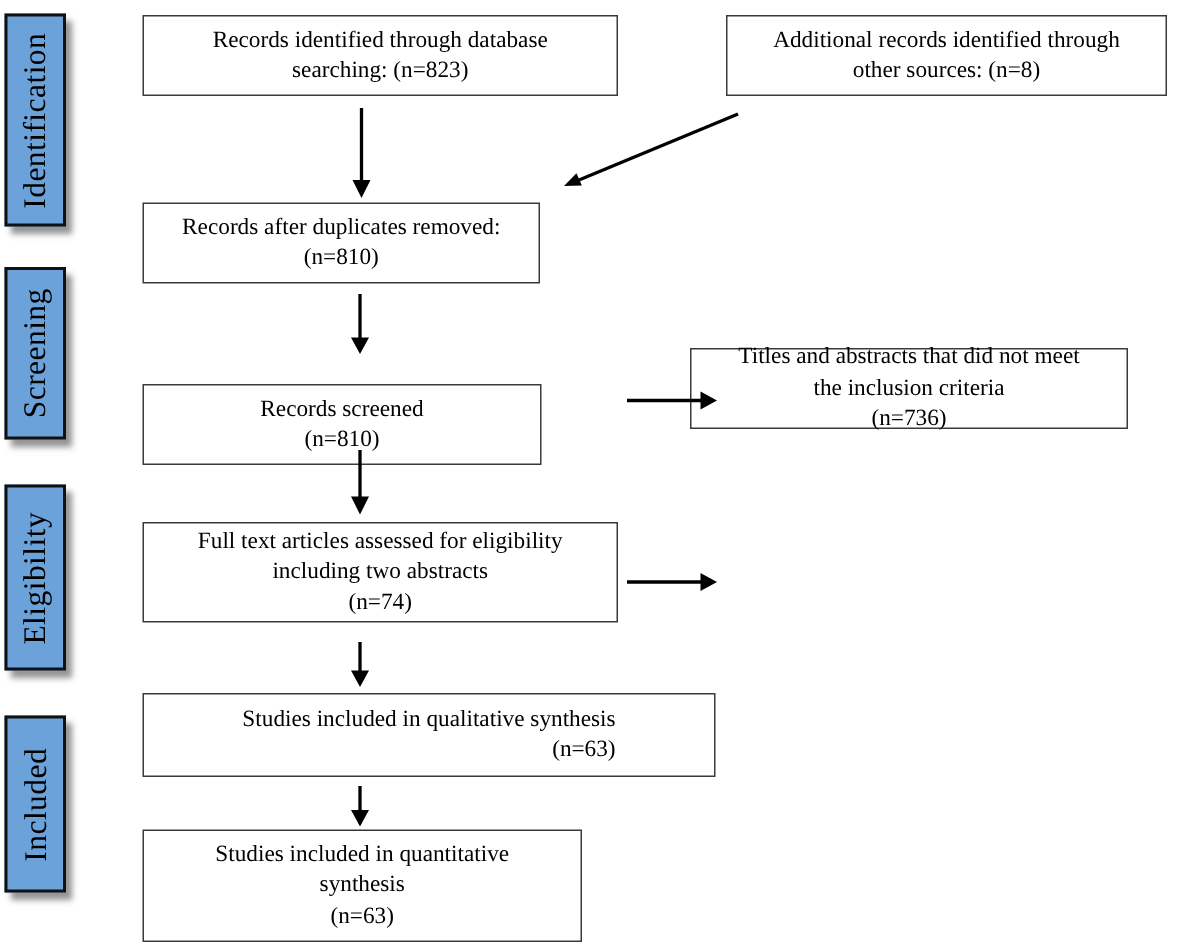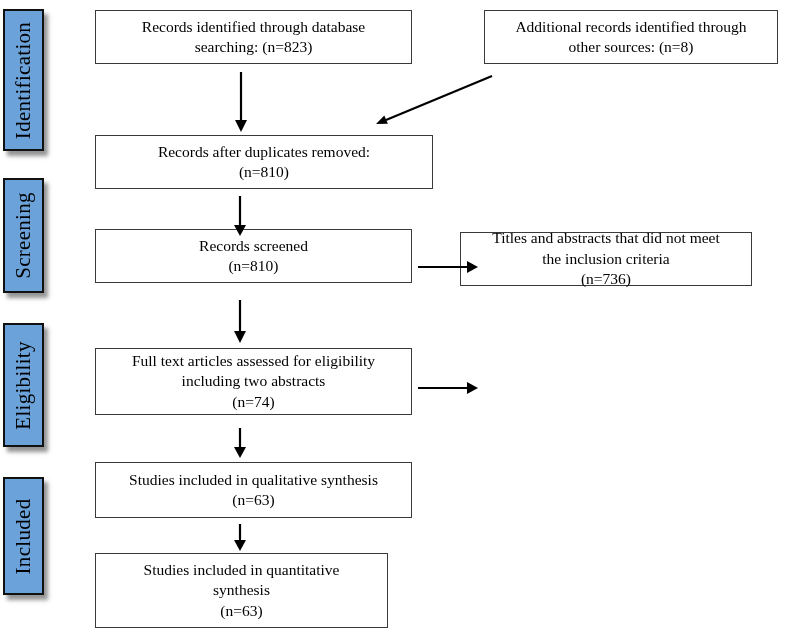--- a/index.html
+++ b/index.html
@@ -79,36 +79,36 @@
   <div class="stage-label" style="left:3px; top:477px; width:41px; height:118px;">
     <span>Included</span>
   </div>
 
   <div class="flow-box" style="left:95px; top:10px; width:317px; height:54px;">Records identified through database
 searching: (n=823)</div>
 
   <div class="flow-box" style="left:484px; top:10px; width:294px; height:54px;">Additional records identified through
 other sources: (n=8)</div>
 
-  <div class="flow-box" style="left:95px; top:135px; width:338px; height:54px;">Records after duplicates removed:
+  <div class="flow-box" style="left:95px; top:135px; width:265px; height:54px;">Records after duplicates removed:
 (n=810)</div>
 
-  <div class="flow-box" style="left:95px; top:229px; width:317px; height:54px;">Records screened
+  <div class="flow-box" style="left:95px; top:256px; width:266px; height:54px;">Records screened
 (n=810)</div>
 
   <div class="flow-box" style="left:460px; top:232px; width:292px; height:54px;">Titles and abstracts that did not meet
 the inclusion criteria
 (n=736)</div>
 
   <div class="flow-box" style="left:95px; top:348px; width:317px; height:67px;">Full text articles assessed for eligibility
 including two abstracts
 (n=74)</div>
 
 
-  <div class="flow-box" style="left:95px; top:462px; width:317px; height:56px;">Studies included in qualitative synthesis
+  <div class="flow-box" style="left:95px; top:462px; width:382px; height:56px;text-align:right;">Studies included in qualitative synthesis
 (n=63)</div>
 
   <div class="flow-box" style="left:95px; top:553px; width:293px; height:75px;">Studies included in quantitative
 synthesis
 (n=63)</div>
 
   <svg id="arrow-layer" viewBox="0 0 785 631" xmlns="http://www.w3.org/2000/svg">
 
     <g>
       <line x1="241" y1="72" x2="241" y2="121"></line>

